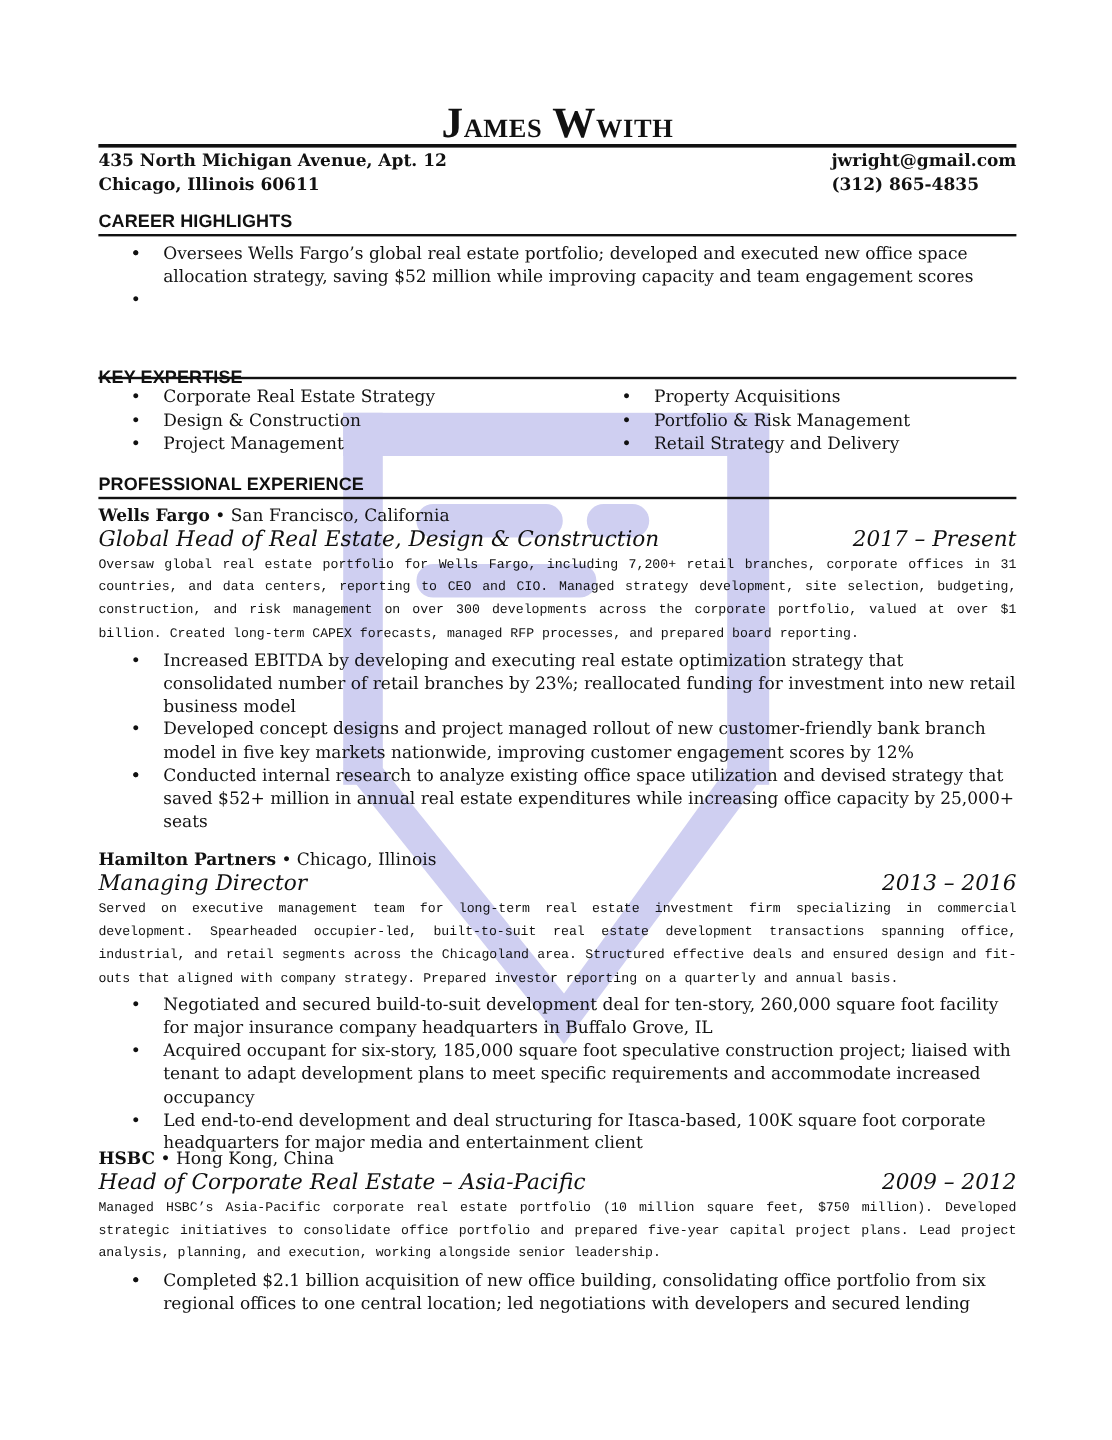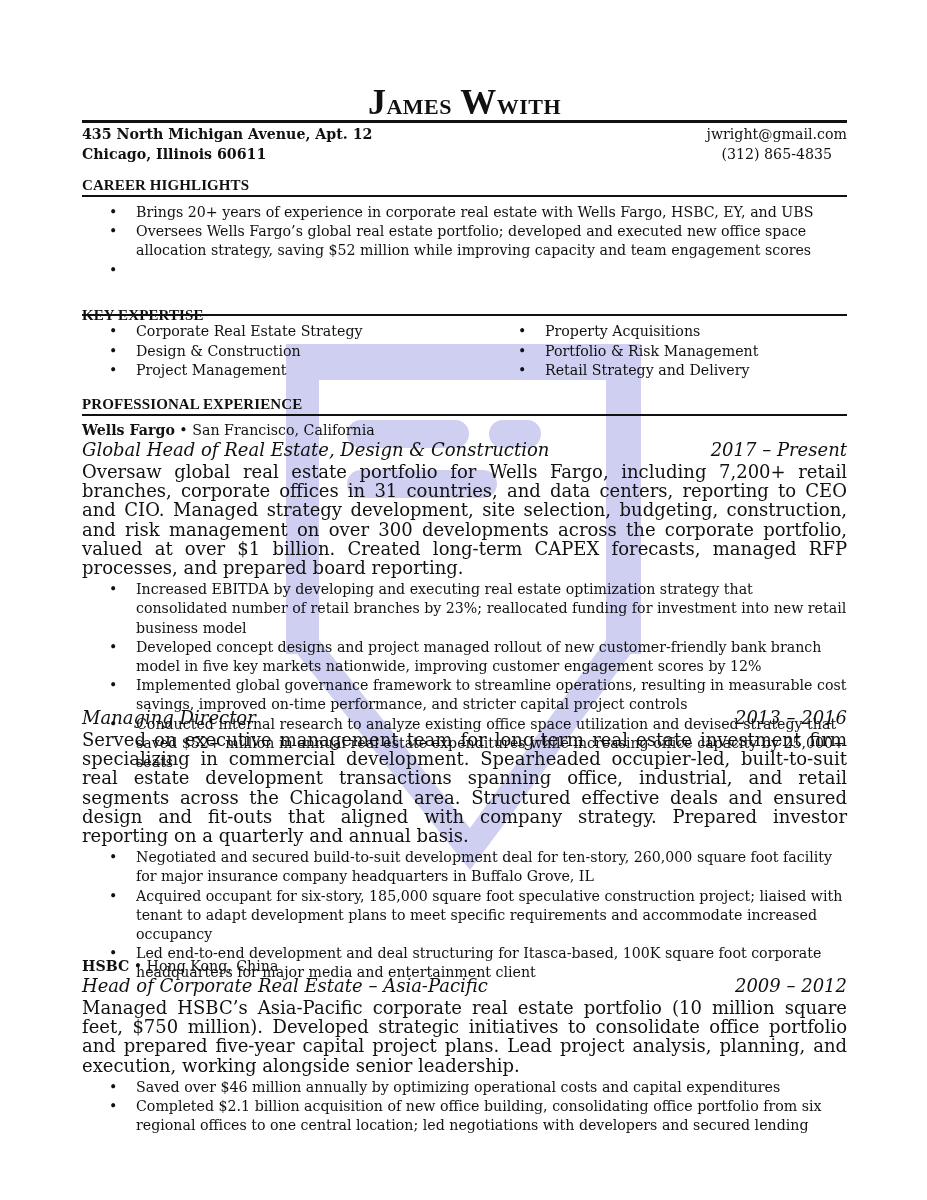--- a/index.html
+++ b/index.html
@@ -13,42 +13,42 @@
 
   .name {
     position: absolute; top: 84px; left: 0; width: 765px; text-align: center;
     font-family: "Liberation Serif", serif; font-weight: bold; font-size: 31px;
     letter-spacing: 0.5px; font-variant: small-caps; line-height: 36px;
   }
   .name .big { font-size: 36px; }
   .rule-thick { position: absolute; left: 0; width: 765px; height: 3px; background: #111; }
   .contact { position: absolute; top: 124px; left: 0; width: 765px; font-size: 14.2px; line-height: 20px; }
   .contact .left { position: absolute; left: 0; top: 0; font-weight: bold; }
-  .contact .right { position: absolute; right: 0; top: 0; text-align: center; }
+  .contact .right { position: absolute; right: 0; top: 0; text-align: left; font-weight: bold; }
 
   .sec-title {
-    position: absolute; left: 0; font-family: Liberation Serif, serif; font-weight: bold;
+    position: absolute; left: 0; font-family: Liberation Sans, sans-serif; font-weight: bold;
     font-size: 15px; letter-spacing: 0.1px; line-height: 18px;
   }
   .sec-rule { position: absolute; left: 0; width: 765px; height: 2px; background: #111; }
 
   .bullets { position: absolute; left: 0; width: 765px; margin: 0; padding: 0; list-style: none; font-size: 14.2px; line-height: 19.2px; }
   .bullets li { position: relative; padding-left: 54px; }
   .bullets li .dot { position: absolute; left: 27px; top: 0; }
 
   .exp-col { position: absolute; width: 360px; margin: 0; padding: 0; list-style: none; font-size: 14.2px; line-height: 19.6px; }
   .exp-col li { position: relative; padding-left: 54px; }
   .exp-col li .dot { position: absolute; left: 27px; top: 0; }
 
   .job { position: absolute; left: 0; width: 765px; }
   .job-head { font-size: 14.2px; line-height: 19px; }
   .job-head .company { font-weight: bold; }
   .job-title-row { position: relative; font-size: 18px; line-height: 19px; font-style: italic; }
   .job-title-row .dates { position: absolute; right: 0; top: 0; }
-  .job-summary { font-size: 18px; line-height: 19.2px; text-align: justify; margin-top: 3px; }
+  .job-summary { font-size: 11px; line-height: 19.2px; text-align: justify; margin-top: 3px; font-family: Liberation Mono, monospace; }
   .job-bullets { margin: 3px 0 0 0; padding: 0; list-style: none; font-size: 14.2px; line-height: 19.2px; }
   .job-bullets li { position: relative; padding-left: 54px; }
   .job-bullets li .dot { position: absolute; left: 27px; top: 0; }
 </style>
 </head>
 <body>
 
 <svg class="watermark" viewBox="0 0 927 1200" xmlns="http://www.w3.org/2000/svg">
   <g fill="#cfcff1">
 
@@ -84,21 +84,21 @@
     </div>
     <div class="right">
       <div>jwright@gmail.com</div>
       <div>(312) 865-4835</div>
     </div>
   </div>
 
   <div class="sec-title" style="top:176px;">CAREER HIGHLIGHTS</div>
   <div class="sec-rule" style="top:195px;"></div>
   <ul class="bullets" style="top:203px;">
-    <li><span class="dot">•</span><span>Brings 20+ years of experience in corporate real estate with Wells Fargo, HSBC, EY, and UBS</span></li>
+    <li><span class="dot">•</span></li>
     <li><span class="dot">•</span><span>Oversees Wells Fargo’s global real estate portfolio; developed and executed new office space allocation strategy, saving $52 million while improving capacity and team engagement scores</span></li>
     <li><span class="dot">•</span></li>
   </ul>
 
   <div class="sec-title" style="top:295px;margin-top:11px;">KEY EXPERTISE</div>
   <div class="sec-rule" style="top:314px;"></div>
   <ul class="exp-col" style="top:322px; left:0;">
     <li><span class="dot">•</span><span>Corporate Real Estate Strategy</span></li>
     <li><span class="dot">•</span><span>Design &amp; Construction</span></li>
     <li><span class="dot">•</span><span>Project Management</span></li>
@@ -117,26 +117,29 @@
       <span class="company">Wells Fargo</span><span> • San Francisco, California</span>
     </div>
     <div class="job-title-row">
       <span>Global Head of Real Estate, Design &amp; Construction</span>
       <span class="dates">2017 – Present</span>
     </div>
     <div class="job-summary">Oversaw global real estate portfolio for Wells Fargo, including 7,200+ retail branches, corporate offices in 31 countries, and data centers, reporting to CEO and CIO. Managed strategy development, site selection, budgeting, construction, and risk management on over 300 developments across the corporate portfolio, valued at over $1 billion. Created long-term CAPEX forecasts, managed RFP processes, and prepared board reporting.</div>
     <ul class="job-bullets">
       <li><span class="dot">•</span><span>Increased EBITDA by developing and executing real estate optimization strategy that consolidated number of retail branches by 23%; reallocated funding for investment into new retail business model</span></li>
       <li><span class="dot">•</span><span>Developed concept designs and project managed rollout of new customer-friendly bank branch model in five key markets nationwide, improving customer engagement scores by 12%</span></li>
-      <li><span class="dot">•</span><span>Implemented global governance framework to streamline operations, resulting in measurable cost savings, improved on-time performance, and stricter capital project controls</span></li>
+      <li><span class="dot">•</span></li>
       <li><span class="dot">•</span><span>Conducted internal research to analyze existing office space utilization and devised strategy that saved $52+ million in annual real estate expenditures while increasing office capacity by 25,000+ seats</span></li>
     </ul>
   </div>
 
   <div class="job" style="top:708px;">
+    <div class="job-head">
+      <span class="company">Hamilton Partners</span><span> • Chicago, Illinois</span>
+    </div>
     <div class="job-title-row">
       <span>Managing Director</span>
       <span class="dates">2013 – 2016</span>
     </div>
     <div class="job-summary">Served on executive management team for long-term real estate investment firm specializing in commercial development. Spearheaded occupier-led, built-to-suit real estate development transactions spanning office, industrial, and retail segments across the Chicagoland area. Structured effective deals and ensured design and fit-outs that aligned with company strategy. Prepared investor reporting on a quarterly and annual basis.</div>
     <ul class="job-bullets">
       <li><span class="dot">•</span><span>Negotiated and secured build-to-suit development deal for ten-story, 260,000 square foot facility for major insurance company headquarters in Buffalo Grove, IL</span></li>
       <li><span class="dot">•</span><span>Acquired occupant for six-story, 185,000 square foot speculative construction project; liaised with tenant to adapt development plans to meet specific requirements and accommodate increased occupancy</span></li>
       <li><span class="dot">•</span><span>Led end-to-end development and deal structuring for Itasca-based, 100K square foot corporate headquarters for major media and entertainment client</span></li>
     </ul>
@@ -145,18 +148,18 @@
   <div class="job" style="top:957px;">
     <div class="job-head">
       <span class="company">HSBC</span><span> • Hong Kong, China</span>
     </div>
     <div class="job-title-row">
       <span>Head of Corporate Real Estate – Asia-Pacific</span>
       <span class="dates">2009 – 2012</span>
     </div>
     <div class="job-summary">Managed HSBC’s Asia-Pacific corporate real estate portfolio (10 million square feet, $750 million). Developed strategic initiatives to consolidate office portfolio and prepared five-year capital project plans. Lead project analysis, planning, and execution, working alongside senior leadership.</div>
     <ul class="job-bullets">
-      <li><span class="dot">•</span><span>Saved over $46 million annually by optimizing operational costs and capital expenditures</span></li>
+      <li><span class="dot">•</span></li>
       <li><span class="dot">•</span><span>Completed $2.1 billion acquisition of new office building, consolidating office portfolio from six regional offices to one central location; led negotiations with developers and secured lending</span></li>
     </ul>
   </div>
 
 </div>
 
 </body></html>

